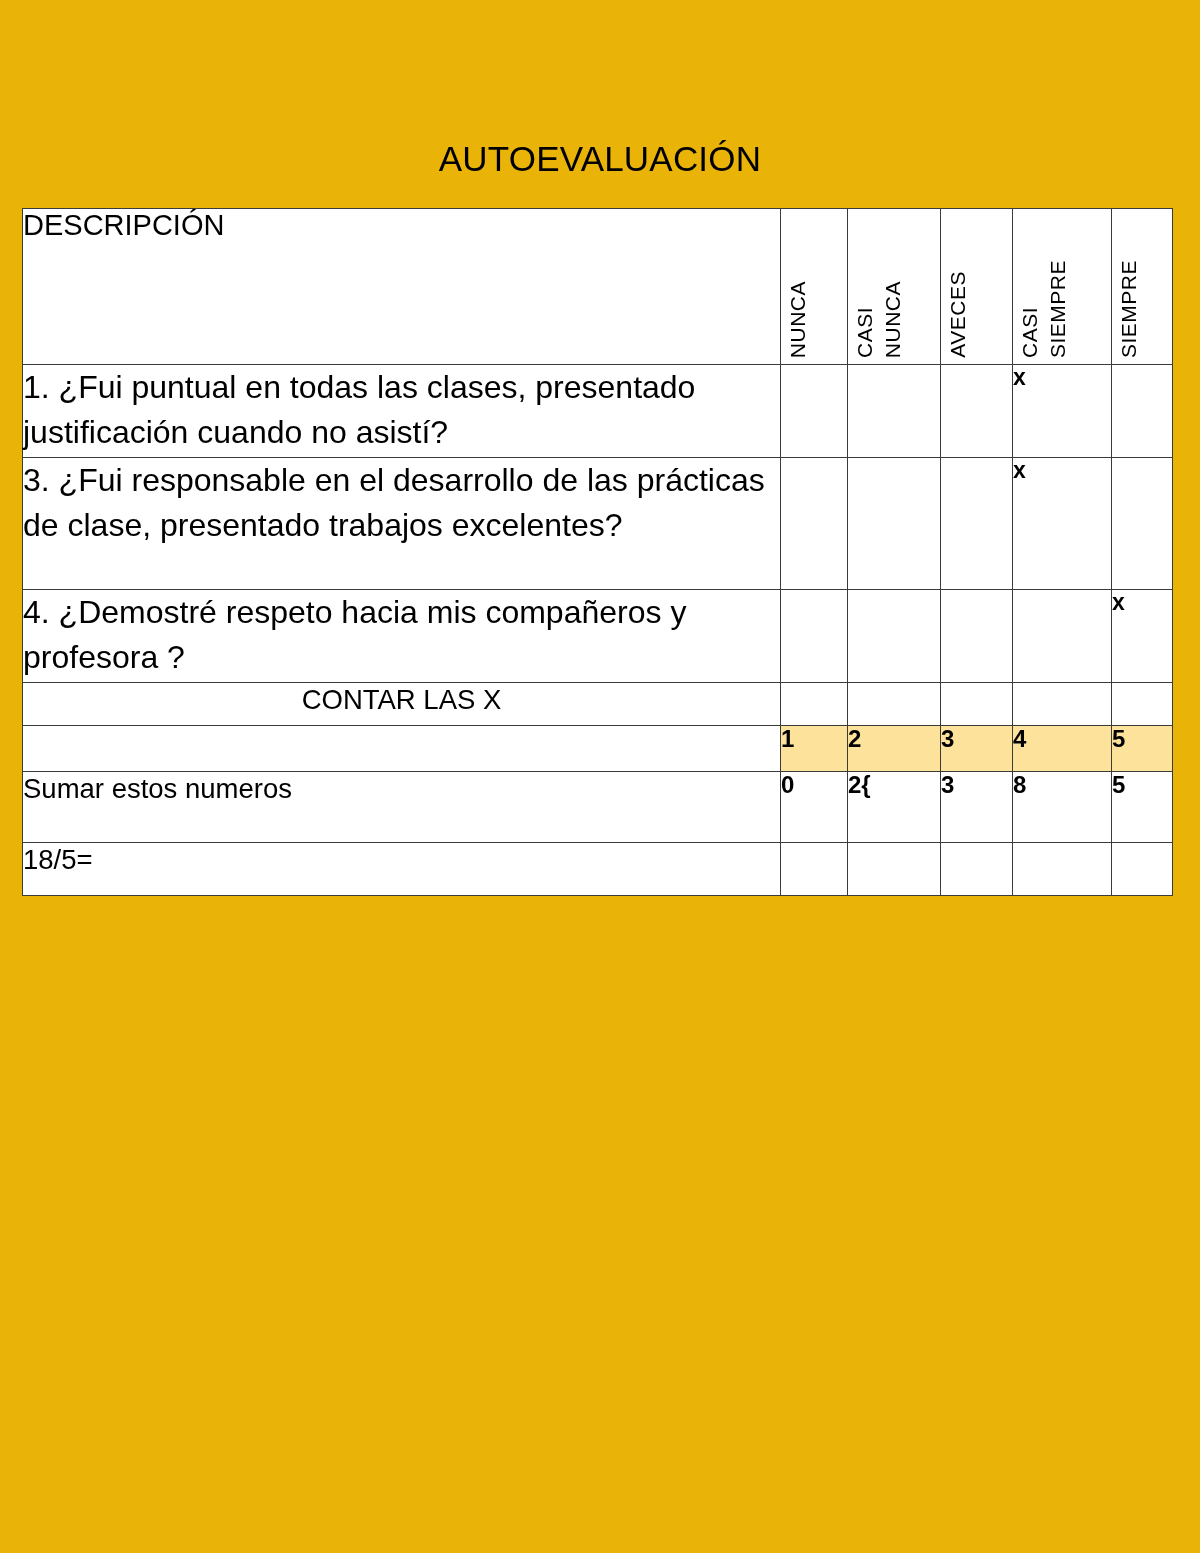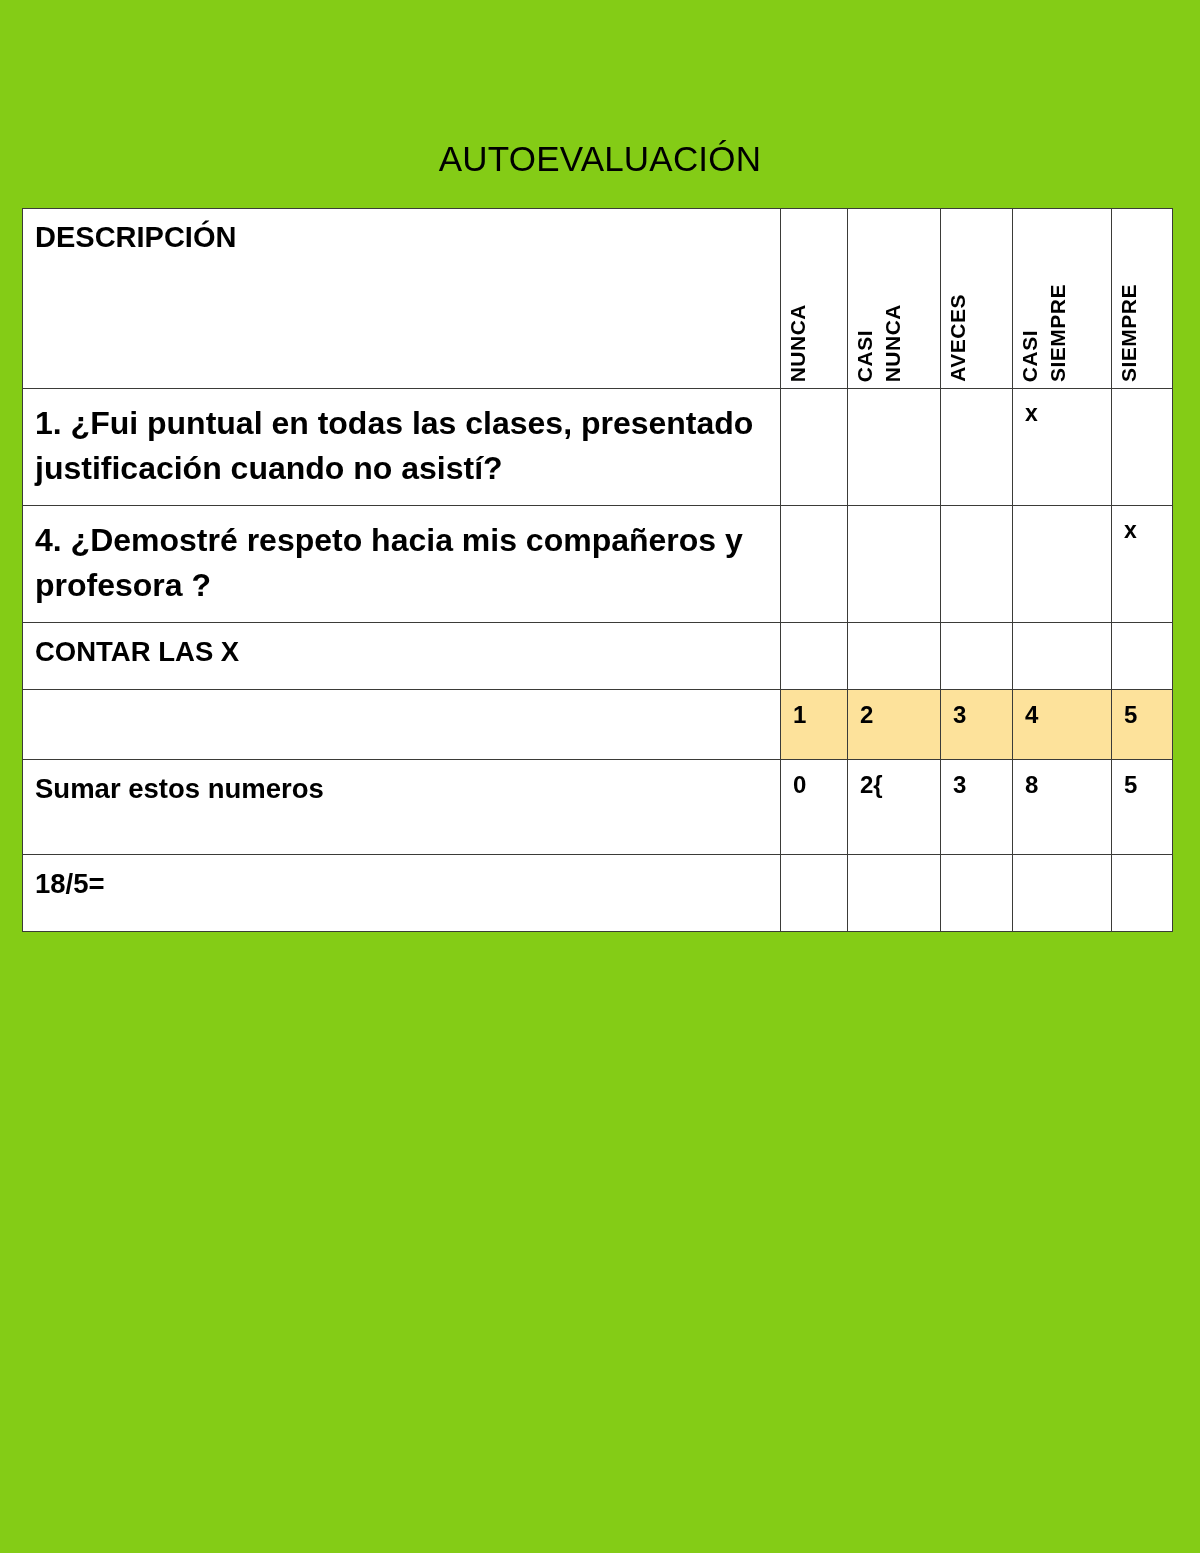--- a/index.html
+++ b/index.html
@@ -12,21 +12,21 @@
     height: 1553px;
     font-family: "Liberation Sans", sans-serif;
     color: #000000;
     -webkit-font-smoothing: antialiased;
   }
 
   .page {
     position: relative;
     width: 1200px;
     height: 1553px;
-    background: #84cc16;
+    background: #eab308;
     overflow: hidden;
   }
 
   
   .doc-title {
     position: absolute;
     left: 0;
     top: 140px;
     width: 1200px;
     text-align: center;
@@ -40,24 +40,23 @@
   .eval-table {
     position: absolute;
     left: 22px;
     top: 208px;
     width: 1150px;
     border-collapse: collapse;
     table-layout: fixed;
   }
   .eval-table td, .eval-table th {
     border: 1.6px solid #3b3b38;
-    padding: 12px;
+    padding: 0;
     vertical-align: top;
     background: #ffffff;
-    font-weight: bold;
   }
 
   
   col.c-desc   { width: 758px; }
   col.c-r1     { width: 67px;  }
   col.c-r2     { width: 93px;  }
   col.c-r3     { width: 72px;  }
   col.c-r4     { width: 99px;  }
   col.c-r5     { width: 61px;  }
 
@@ -112,21 +111,21 @@
 
   .mark-cell {
     text-align: left;
     font-size: 23px;
     font-weight: 700;
     padding: 4px 0 0 10px;
     line-height: 1.1;
   }
 
   
-  .label-row td { height: 42px; }
+  .label-row td { height: 42px; text-align: center; }
   .label-cell {
     font-size: 27.5px;
     line-height: 1.2;
     padding: 3px 4px 4px 12px;
   }
 
   .scale-row td { height: 45px; }
   .scale-cell {
     background: #fde29b !important;
     font-size: 24px;
@@ -203,20 +202,28 @@
       <tr class="q-row-2">
         <td class="q-text">1. ¿Fui puntual en todas las clases, presentado justificación cuando no asistí?</td>
         <td class="mark-cell"></td>
         <td class="mark-cell"></td>
         <td class="mark-cell"></td>
         <td class="mark-cell">x</td>
         <td class="mark-cell"></td>
       </tr>
 
 
+      <tr class="q-row-3">
+        <td class="q-text">3. ¿Fui responsable en el desarrollo de las prácticas de clase, presentado trabajos excelentes?</td>
+        <td class="mark-cell"></td>
+        <td class="mark-cell"></td>
+        <td class="mark-cell"></td>
+        <td class="mark-cell">x</td>
+        <td class="mark-cell"></td>
+      </tr>
 
       <tr class="q-row-2">
         <td class="q-text">4. ¿Demostré respeto hacia mis compañeros y profesora ?</td>
         <td class="mark-cell"></td>
         <td class="mark-cell"></td>
         <td class="mark-cell"></td>
         <td class="mark-cell"></td>
         <td class="mark-cell">x</td>
       </tr>
 

